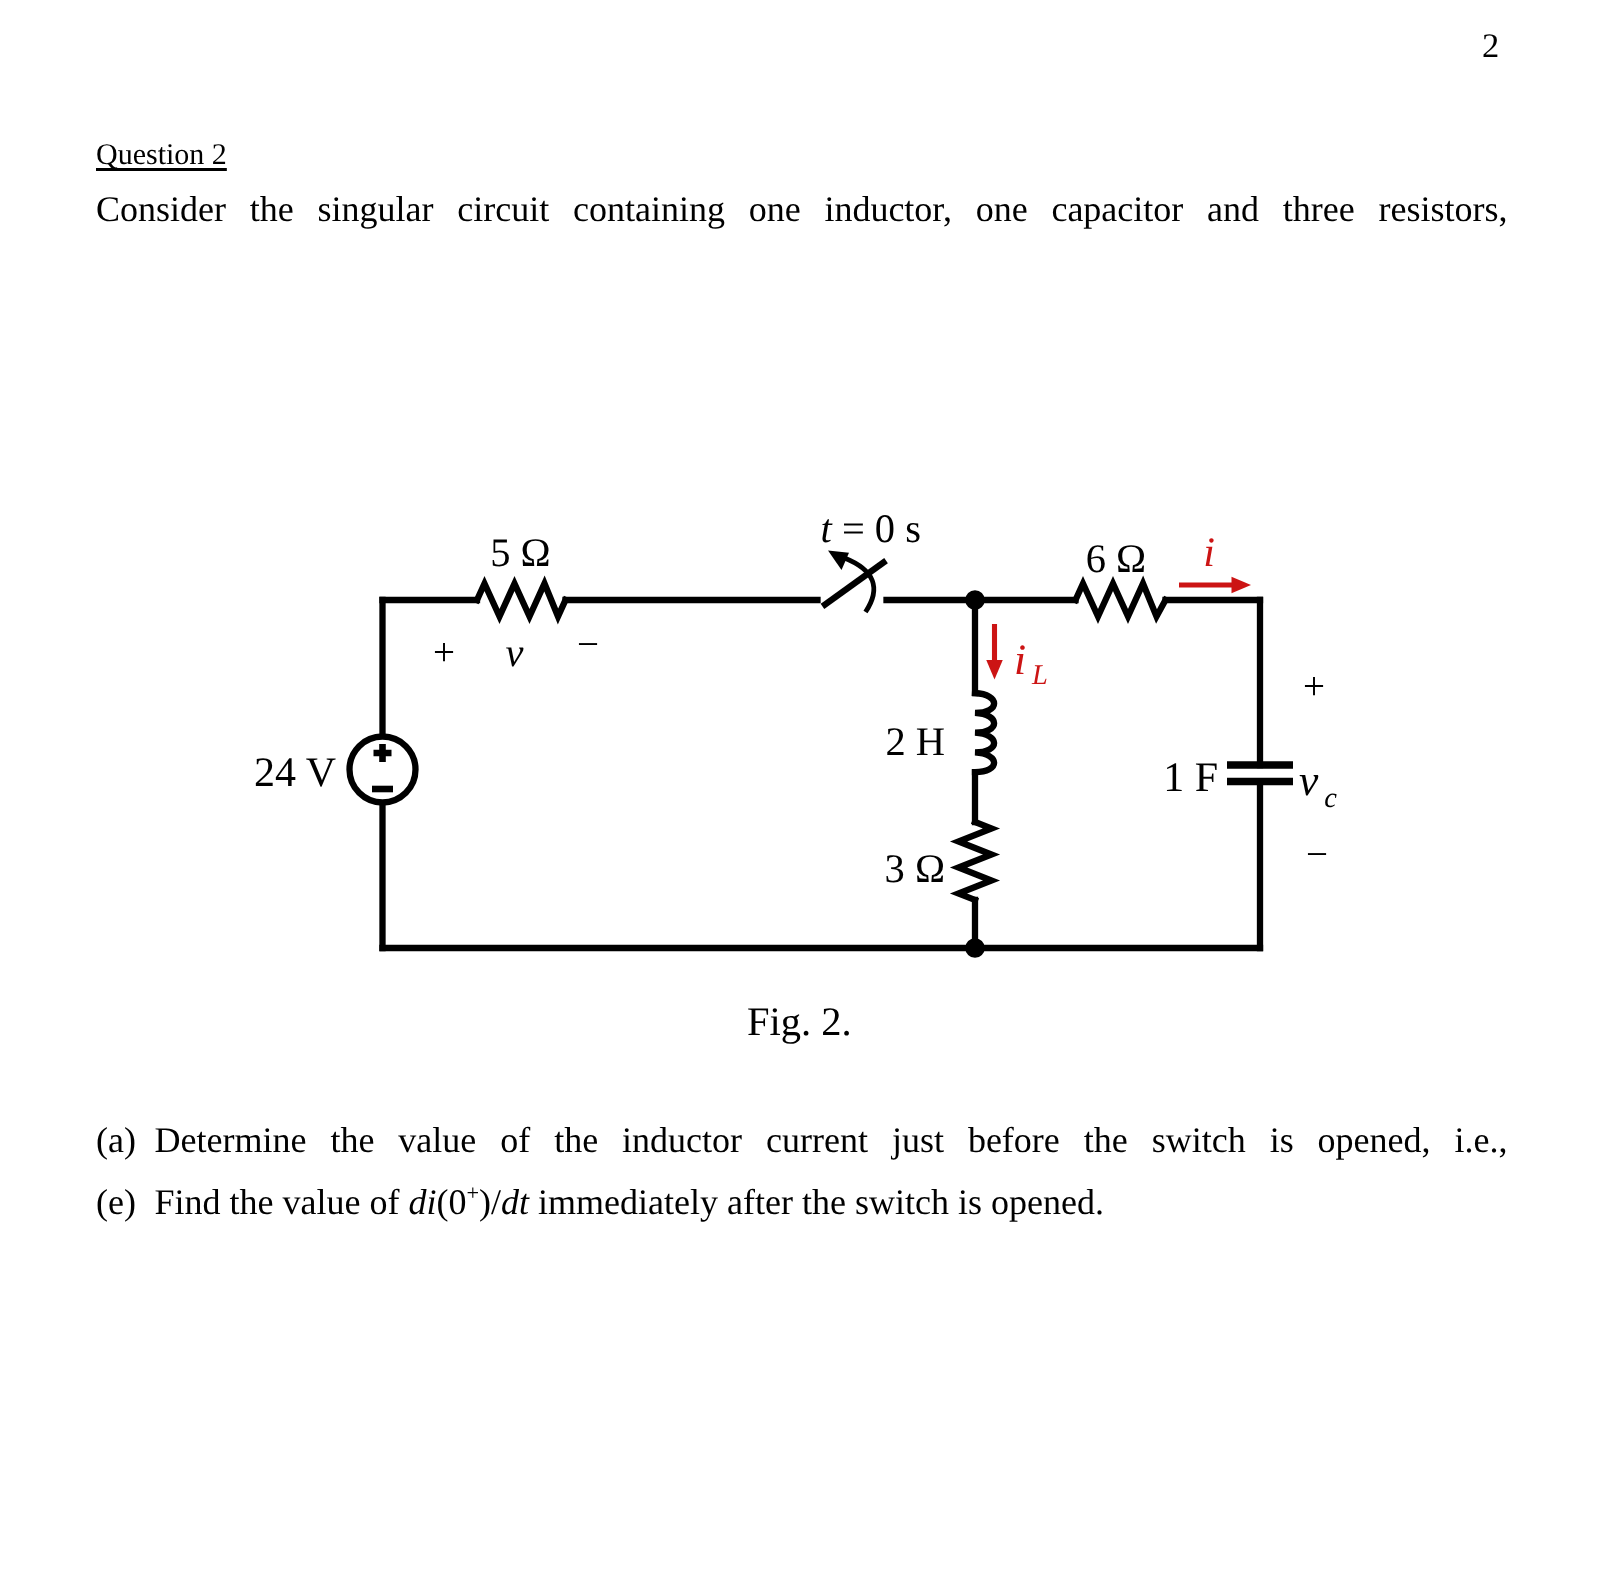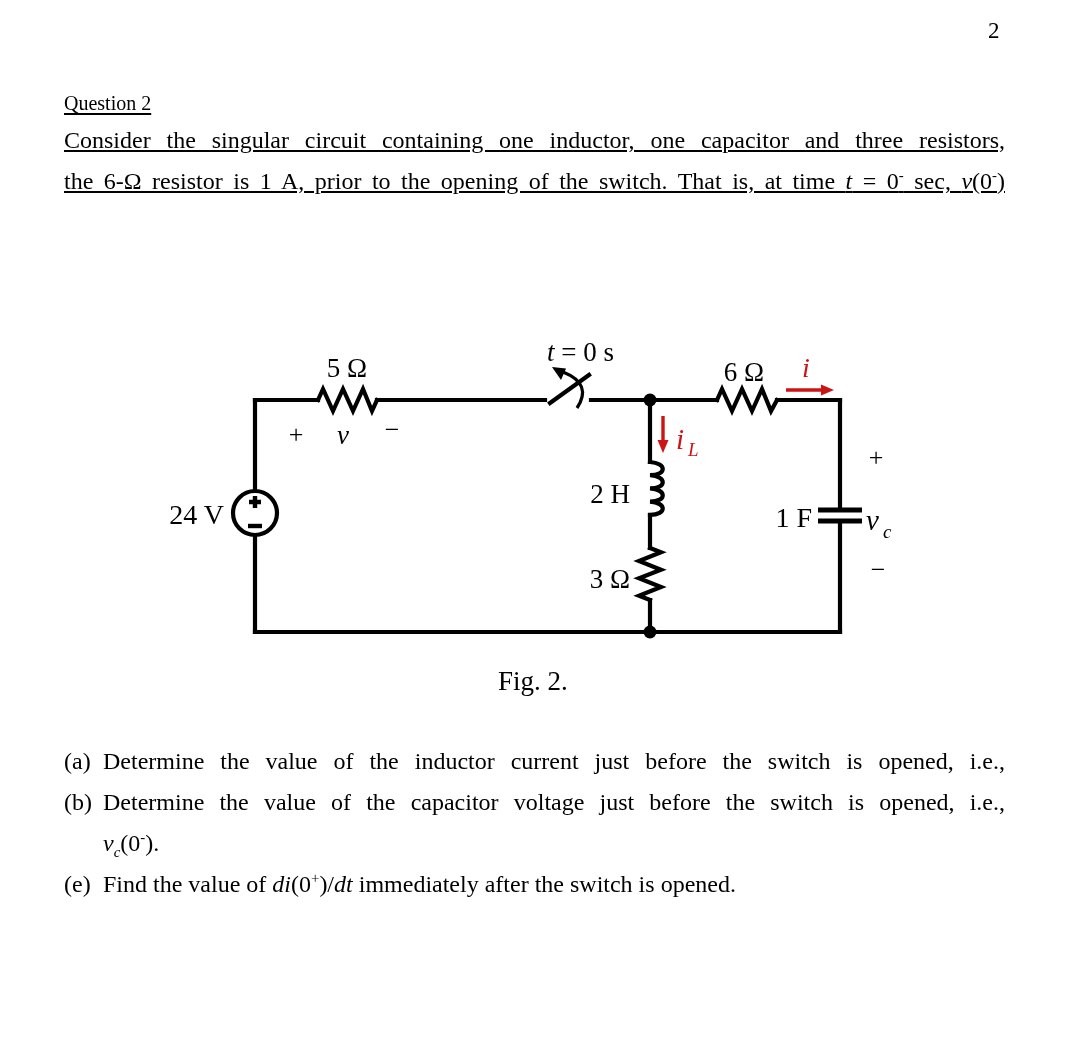--- a/index.html
+++ b/index.html
@@ -25,21 +25,20 @@
     position:absolute;left:64px;top:120px;width:941px;
     font-size:24px;
   }
   .pline{
     height:41px;line-height:41px;
     overflow:visible;
   }
   .just{
     text-align:justify;
     text-align-last:justify;
-    text-decoration:underline;
   }
   sup{font-size:62%;line-height:0;}
   sub{font-size:62%;line-height:0;}
   .questions{
     position:absolute;left:64px;top:741px;width:941px;
     font-size:24px;
   }
   .qrow{
     height:41px;line-height:41px;white-space:nowrap;
   }
@@ -63,21 +62,20 @@
 <body>
 
 <div class="page">
 
   <div class="page-number">2</div>
 
   <div class="heading">Question 2</div>
 
   <div class="para">
     <div class="pline just">Consider the singular circuit containing one inductor, one capacitor and three resistors,</div>
-    <div class="pline just">the 6-Ω resistor is 1 A, prior to the opening of the switch. That is, at time <i>t</i> = 0<sup>-</sup> sec, <i>v</i>(0<sup>-</sup>)</div>
   </div>
 
   <svg class="figure-svg" width="780" height="380" viewBox="150 330 780 380">
 
     <g stroke="#000000" stroke-width="4.2" fill="none" stroke-linecap="square">
 
       <path d="M 255,400 V 491 M 255,536 V 632"></path>
 
       <path d="M 255,400 H 318 M 377,400 H 545 M 591,400 H 717 M 777,400 H 840"></path>
 
@@ -153,24 +151,18 @@
     <text x="876" y="466" font-size="26" text-anchor="middle">+</text>
     <text x="878" y="578" font-size="26" text-anchor="middle">−</text>
 
     <text x="498" y="690" font-size="27">Fig. 2.</text>
   </svg>
 
   <div class="questions">
     <div class="qrow justrow">
       <span class="qlabel">(a)</span><span class="qtext">Determine the value of the inductor current just before the switch is opened, i.e.,</span>
     </div>
-    <div class="qrow justrow">
-      <span class="qlabel">(b)</span><span class="qtext">Determine the value of the capacitor voltage just before the switch is opened, i.e.,</span>
-    </div>
-    <div class="qrow">
-      <span class="qlabel"></span><span class="qtext"><i>v</i><sub><i>c</i></sub>(0<sup>-</sup>).</span>
-    </div>
     <div class="qrow">
       <span class="qlabel">(e)</span><span class="qtext">Find the value of <i>di</i>(0<sup>+</sup>)/<i>dt</i> immediately after the switch is opened.</span>
     </div>
   </div>
 
 </div>
 
 </body></html>

